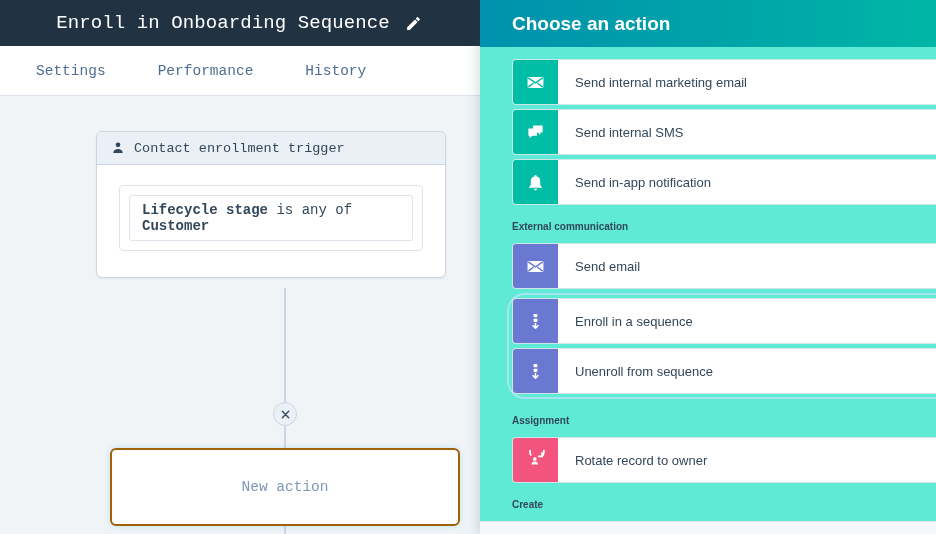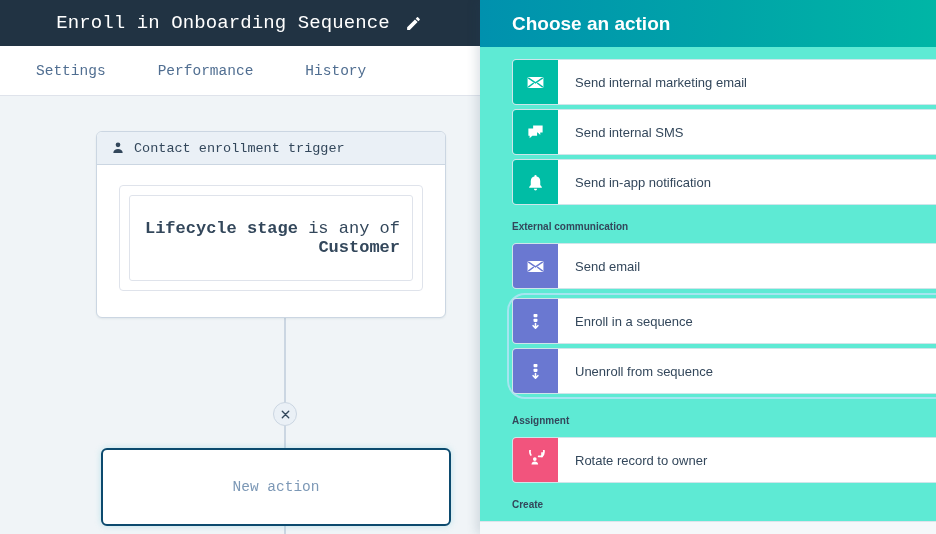--- a/index.html
+++ b/index.html
@@ -80,39 +80,39 @@
     font-size: 13.5px; color: #33475b;
   }
   .trigger-head .ico { margin-right: 9px; display: flex; }
   .trigger-body { padding: 20px 22px 26px; }
   .filter-outer {
     border: 1px solid #dfe3eb; border-radius: 4px;
     padding: 9px;
   }
   .filter-inner {
     border: 1px solid #dfe3eb; border-radius: 3px;
-    padding: 23px 12px;
-    text-align: right;
-    font-size: 17px; color: #33475b;
+    padding: 6px 12px;
+    text-align: left;
+    font-size: 14px; color: #33475b;
   }
   .filter-inner b { font-weight: bold; }
 
   .x-node {
     position: absolute; left: 273px; top: 306px;
     width: 24px; height: 24px; border-radius: 50%;
     background: #eaf0f6; border: 1px solid #cbd6e2;
     display: flex; align-items: center; justify-content: center;
     cursor: pointer; z-index: 3;
   }
 
   .new-action {
-    position: absolute; left: 101px; top: 352px;
+    position: absolute; left: 110px; top: 352px;
     width: 350px; height: 78px;
     background: #ffffff;
-    border: 2px solid #0c4a6e;
+    border: 2px solid #a16207;
     border-radius: 6px;
     display: flex; align-items: center; justify-content: center;
     font-size: 14.5px; color: #7c98b6;
     cursor: pointer; z-index: 2;
     box-shadow: 0 0 6px rgba(94,200,214,.35);
   }
 
   
   .right-pane {
     position: absolute; left: 480px; top: 0;

